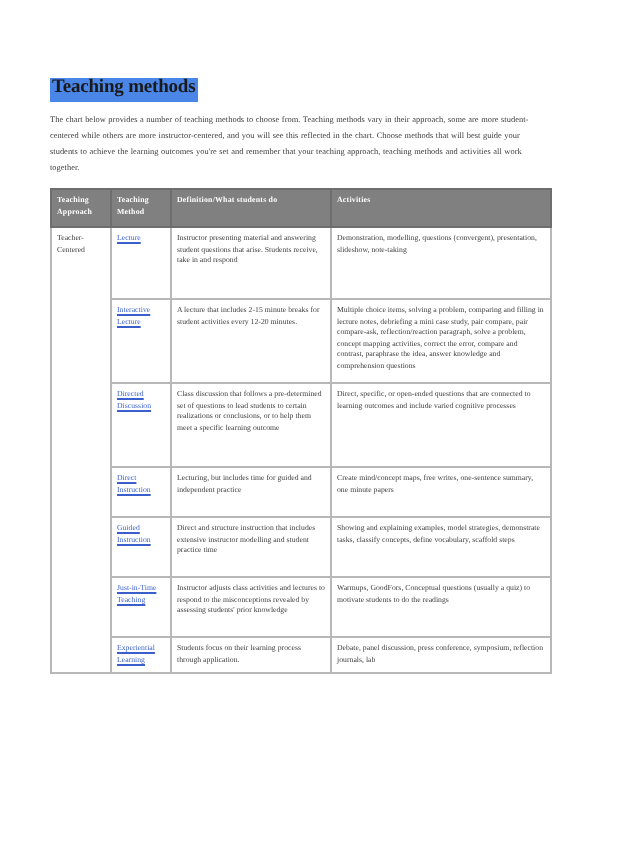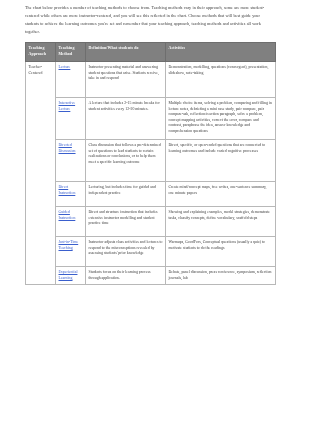--- a/index.html
+++ b/index.html
@@ -134,20 +134,23 @@
   tr.r-guided       td { height: 30px; }
   tr.r-jit          td { height: 30px; }
   tr.r-experiential td { height: 18px; }
 </style>
 </head>
 <body>
 
 <div class="page">
   <div class="content">
 
+    <div class="title-wrap">
+      <span class="doc-title">Teaching methods</span>
+    </div>
 
     <p class="intro">The chart below provides a number of teaching methods to choose from. Teaching methods vary in their approach, some are more student-centered while others are more instructor-centered, and you will see this reflected in the chart. Choose methods that will best guide your students to achieve the learning outcomes you're set and remember that your teaching approach, teaching methods and activities all work together.</p>
 
     <table class="methods">
       <colgroup>
         <col class="c-approach">
         <col class="c-method">
         <col class="c-def">
         <col class="c-act">
       </colgroup>

